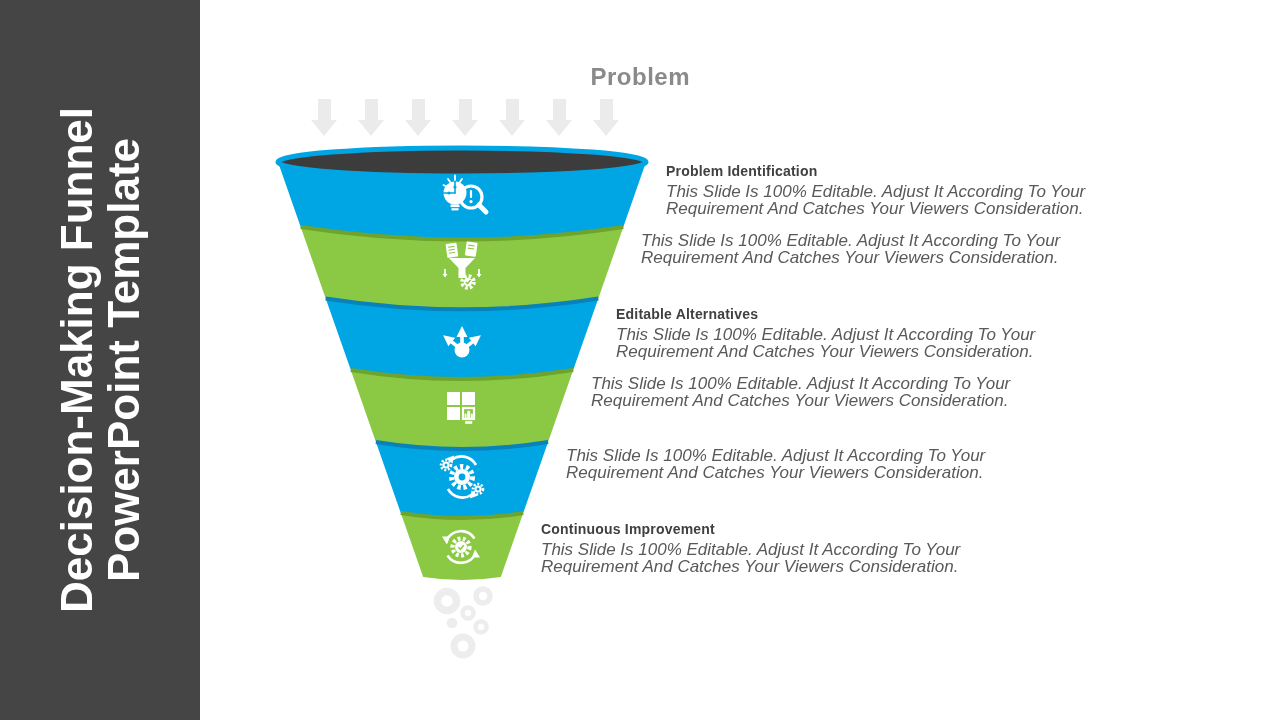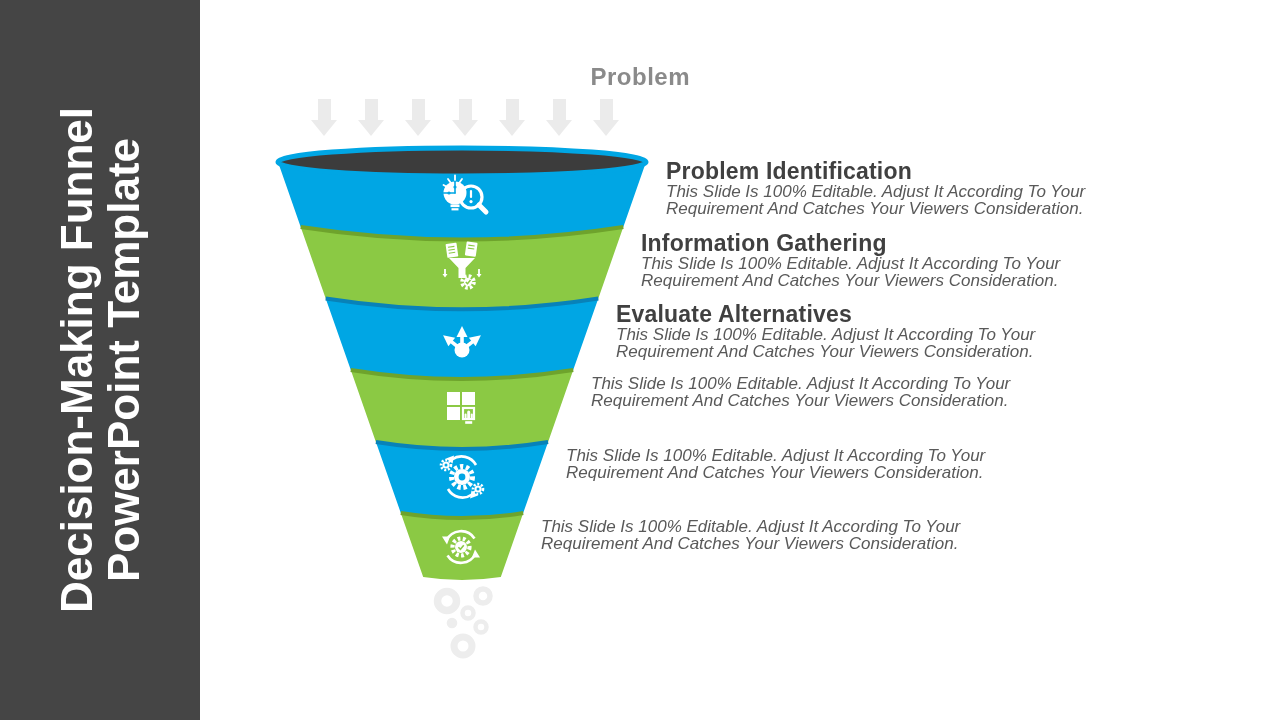--- a/index.html
+++ b/index.html
@@ -34,21 +34,21 @@
     width:13px; height:21px; background:#EBEBEB;
   }
   .arrow::after {
     content:""; position:absolute; left:0; top:21px; width:0; height:0;
     border-left:13px solid transparent; border-right:13px solid transparent;
     border-top:16px solid #EBEBEB;
   }
   .funnel-svg { position:absolute; left:240px; top:140px; width:440px; height:530px; }
   .stage-text { position:absolute; width:515px; }
   .stage-text h3 {
-    margin:0 0 3px 0; font-size:23px; line-height:20px;
+    margin:0 0 3px 0; font-size:14px; line-height:20px;
     font-weight:bold; color:#404040; letter-spacing:0.2px;
   }
   .stage-text p {
     margin:0; font-size:17px; line-height:16.5px;
     font-style:italic; color:#595959;
   }
 </style>
 </head>
 <body>
 
@@ -203,30 +203,30 @@
       <circle cx="241" cy="487" r="5.5" stroke-width="4.5"></circle>
       <circle cx="223" cy="506" r="9" stroke-width="7"></circle>
     </g>
   </svg>
 
   <div class="stage-text" style="left:666px;top:161px">
     <h3>Problem Identification</h3>
     <p>This Slide Is 100% Editable. Adjust It According To Your Requirement And Catches Your Viewers Consideration.</p>
   </div>
   <div class="stage-text" style="left:641px;top:233px">
-    <h3>Information Gathering</h3>
     <p>This Slide Is 100% Editable. Adjust It According To Your Requirement And Catches Your Viewers Consideration.</p>
   </div>
   <div class="stage-text" style="left:616px;top:304px">
-    <h3>Evaluate Alternatives</h3>
+    <h3>Editable Alternatives</h3>
     <p>This Slide Is 100% Editable. Adjust It According To Your Requirement And Catches Your Viewers Consideration.</p>
   </div>
   <div class="stage-text" style="left:591px;top:376px">
     <p>This Slide Is 100% Editable. Adjust It According To Your Requirement And Catches Your Viewers Consideration.</p>
   </div>
   <div class="stage-text" style="left:566px;top:448px">
     <p>This Slide Is 100% Editable. Adjust It According To Your Requirement And Catches Your Viewers Consideration.</p>
   </div>
   <div class="stage-text" style="left:541px;top:519px">
+    <h3>Continuous Improvement</h3>
     <p>This Slide Is 100% Editable. Adjust It According To Your Requirement And Catches Your Viewers Consideration.</p>
   </div>
 
 </div>
 
 </body></html>

